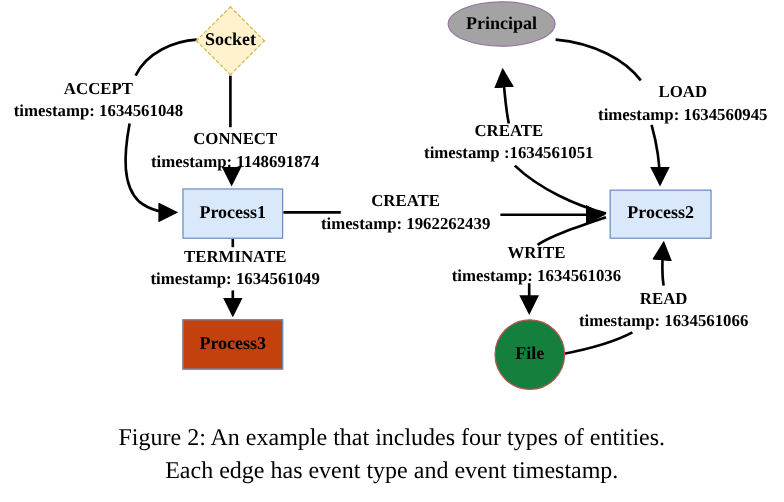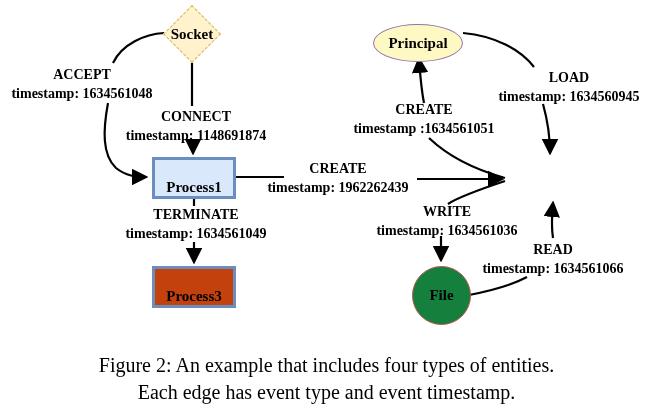--- a/index.html
+++ b/index.html
@@ -7,21 +7,21 @@
   .figure { position: relative; width: 653px; height: 418px; background: #fff; }
   .diagram { position: absolute; left: 0; top: 0; width: 653px; height: 340px; }
   svg.edges { position: absolute; left: 0; top: 0; }
   path.e { fill: none; stroke: #000; stroke-width: 2.2; }
 
   .node {
     position: absolute; display: flex; align-items: center; justify-content: center;
     font-family: "Liberation Serif", "DejaVu Serif", serif;
     font-weight: bold; font-size: 15px; color: #000; box-sizing: border-box;
   }
-  .rect-node { border: 3px solid #0369a1; background: #dae8fc; align-items: flex-end; }
+  .rect-node { border: 1px solid #0369a1; background: #dae8fc; }
   .ellipse-node { border: 1px solid #9673a6; background: #e1d5e7; border-radius: 50%; }
   .circle-node { border: 1px solid #b85450; background: #f8cecc; border-radius: 50%; }
 
   .diamond-wrap { position: absolute; }
   .diamond {
     position: absolute; left: 50%; top: 50%; width: 41px; height: 41px;
     transform: translate(-50%, -50%) rotate(45deg);
     background: #fff2cc; border: 1px dashed #d6b656; box-sizing: border-box;
   }
   .diamond-label {
@@ -80,28 +80,31 @@
 
       <path class="e" d="M469,295 C490,291 512,285 527,277" style="stroke: rgb(0, 0, 0);"></path>
       <path class="e" marker-end="url(#arrow)" d="M553,238 C551,226 552,214 553,203" style="stroke: rgb(0, 0, 0);"></path>
     </svg>
 
     <div class="diamond-wrap" style="left:163px; top:5px; width:58px; height:57px;">
       <div class="diamond" style="background: rgb(255, 242, 204); border-color: rgb(214, 182, 86);"></div>
       <span class="diamond-label">Socket</span>
     </div>
 
-    <div class="node ellipse-node" style="left: 373px; top: 24px; width: 90px; height: 38px; background: #fef9c3; border-color: rgb(150, 115, 166);">
+    <div class="node ellipse-node" style="left: 373px; top: 1px; width: 90px; height: 38px; background: #a3a3a3; border-color: rgb(150, 115, 166);">
       <span>Principal</span>
     </div>
 
     <div class="node rect-node" style="left: 152px; top: 157px; width: 84px; height: 42px; background: rgb(218, 232, 252); border-color: rgb(108, 142, 191);">
       <span>Process1</span>
     </div>
 
+    <div class="node rect-node" style="left: 508px; top: 158px; width: 85px; height: 41px; background: rgb(218, 232, 252); border-color: rgb(108, 142, 191);">
+      <span>Process2</span>
+    </div>
 
     <div class="node rect-node" style="left: 152px; top: 266px; width: 84px; height: 42px; background: #c2410c; border-color: rgb(108, 142, 191);">
       <span>Process3</span>
     </div>
 
     <div class="node circle-node" style="left: 412px; top: 266px; width: 59px; height: 59px; background: #15803d; border-color: rgb(184, 84, 80);">
       <span>File</span>
     </div>
 
     <div class="edge-label" style="left:-4px; top:65px;">

